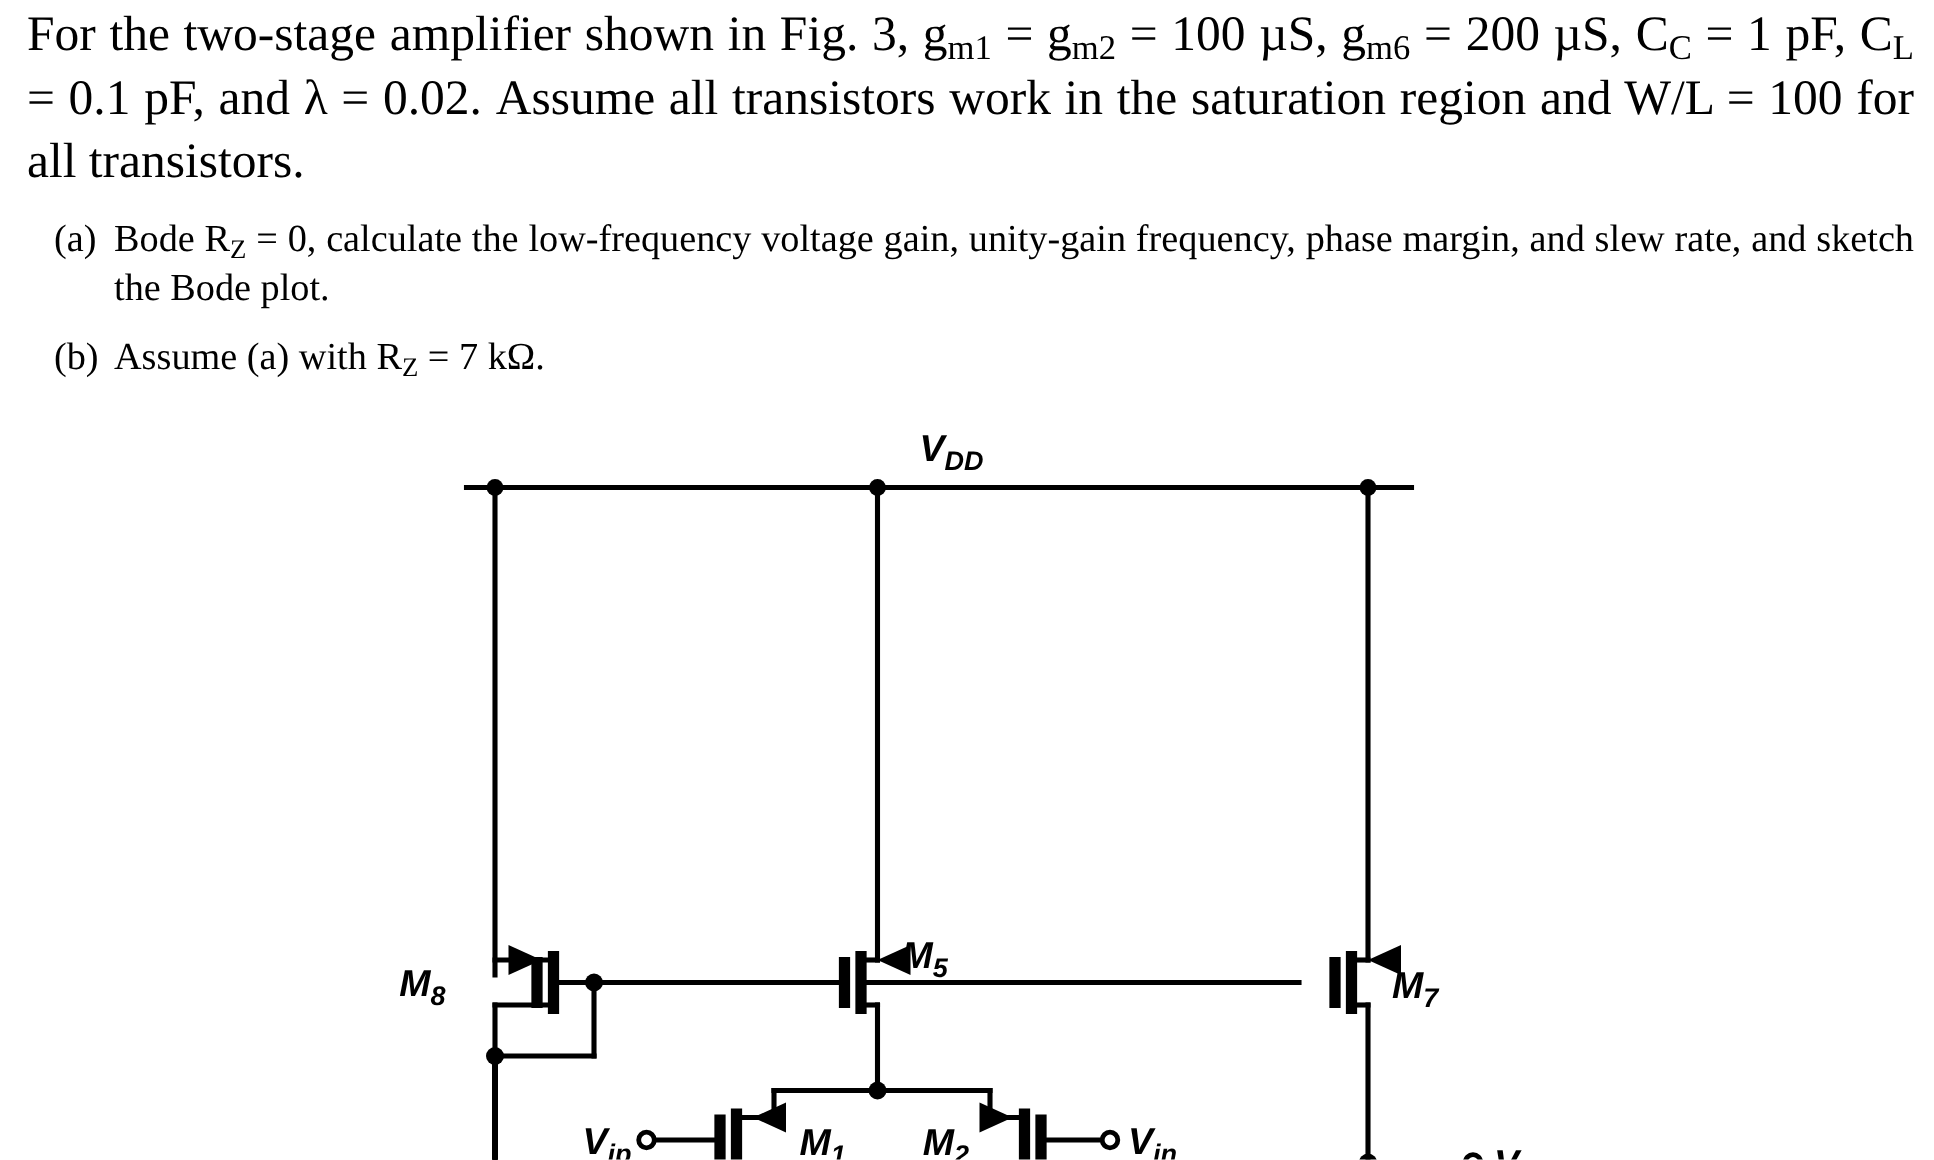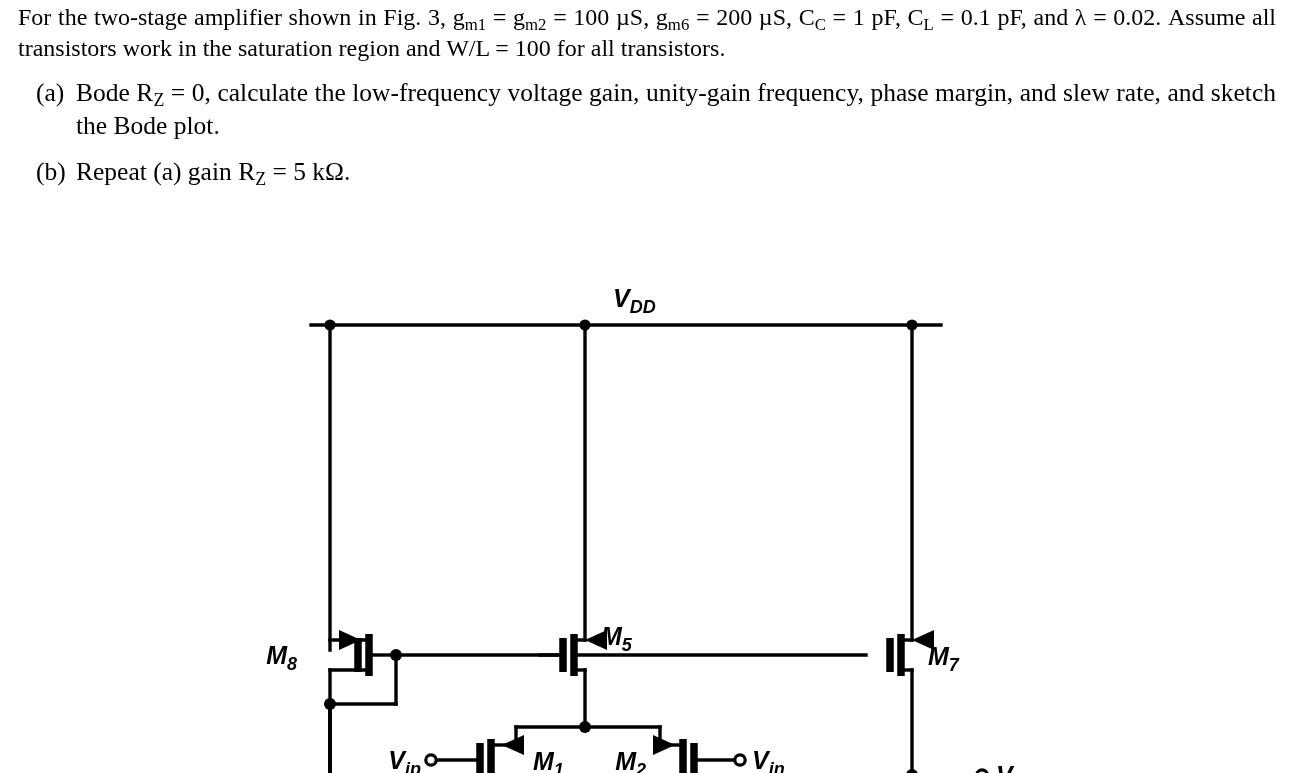--- a/index.html
+++ b/index.html
@@ -17,21 +17,21 @@
   }
 
   
   #problem-text {
     position: absolute;
     left: 18px;
     top: 2px;
     width: 1258px;
   }
   .para {
-    font-size: 24px;
+    font-size: 33px;
     line-height: 1.29;
     text-align: justify;
     text-justify: inter-word;
     margin: 0;
   }
   .list {
     margin: 12px 0 0 0;
     padding: 0;
     list-style: none;
   }
@@ -120,21 +120,21 @@
 </head>
 <body>
 
 <div id="problem-text">
 
   <p class="para"><span>For the two-stage amplifier shown in Fig. 3, g</span><sub>m1</sub><span> = g</span><sub>m2</sub><span> = 100 µS, g</span><sub>m6</sub><span> = 200 µS, C</span><sub>C</sub><span> = 1 pF, C</span><sub>L</sub><span> = 0.1 pF, and λ = 0.02. Assume all transistors work in the saturation region and W/L = 100 for all transistors.</span></p>
 
   <ul class="list">
     <li class="list-item"><span class="marker">(a)</span><span>Bode R</span><sub>Z</sub><span> = 0, calculate the low-frequency voltage gain, unity-gain frequency, phase margin, and slew rate, and sketch the Bode plot.</span></li>
 
-    <li class="list-item nojust"><span class="marker">(b)</span><span>Repeat (a) gain R</span><sub>Z</sub><span> = 5 kΩ.</span></li>
+    <li class="list-item nojust"><span class="marker">(b)</span><span>Assume (a) with R</span><sub>Z</sub><span> = 7 kΩ.</span></li>
   </ul>
 </div>
 
 <div id="figure">
 <svg width="1289" height="501" viewBox="0 0 1289 501" xmlns="http://www.w3.org/2000/svg">
 
   <g>
     <line class="wire" x1="311" y1="53" x2="941" y2="53"></line>
     <circle class="dot" cx="330" cy="53" r="5.6"></circle>
     <circle class="dot" cx="585" cy="53" r="5.6"></circle>

